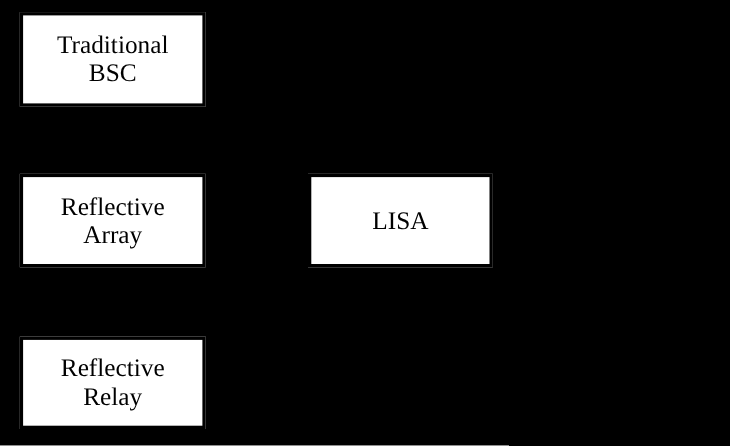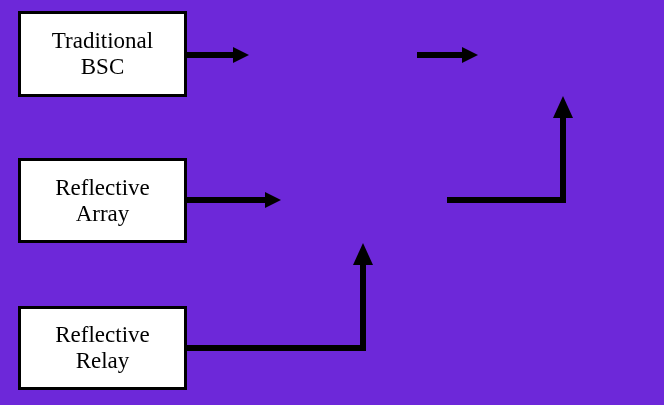--- a/index.html
+++ b/index.html
@@ -4,21 +4,21 @@
 <style>
   html, body {
     margin: 0;
     padding: 0;
     background: #ffffff;
   }
   #canvas {
     position: relative;
     width: 664px;
     height: 405px;
-    background: #6d28d9;
+    background: #000000;
     overflow: hidden;
     font-family: "Liberation Serif", "DejaVu Serif", serif;
   }
   .node {
     position: absolute;
     box-sizing: border-box;
     border: 3px solid #000000;
     background: #ffffff;
     display: flex;
     align-items: center;
@@ -74,17 +74,18 @@
   </svg>
 
   <div class="node" style="left:18px; top:11px; width:169px; height:86px;">Traditional
 BSC</div>
 
 
 
   <div class="node" style="left:18px; top:158px; width:169px; height:85px;">Reflective
 Array</div>
 
+  <div class="node" style="left:280px; top:158px; width:168px; height:85px;">LISA</div>
 
   <div class="node" style="left:18px; top:306px; width:169px; height:84px;">Reflective
 Relay</div>
 
 </div>
 
 </body></html>

